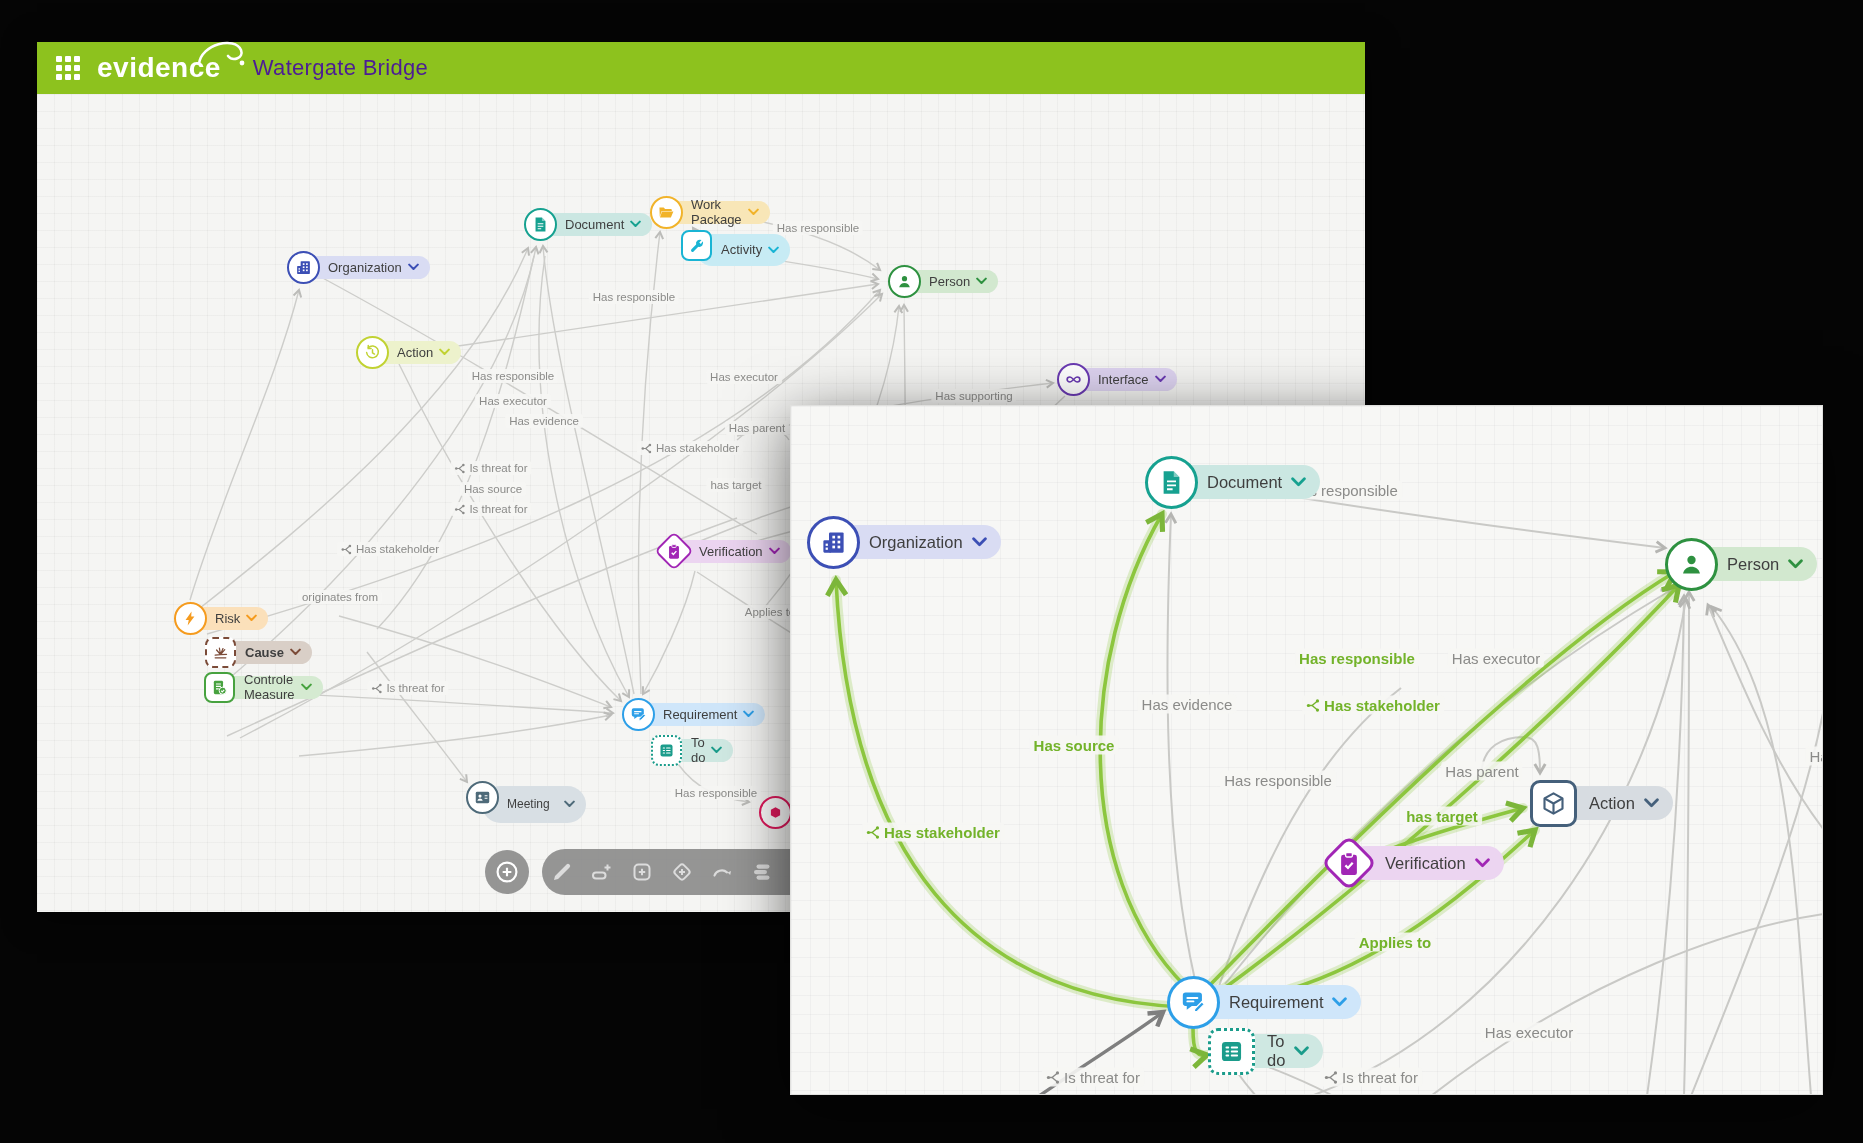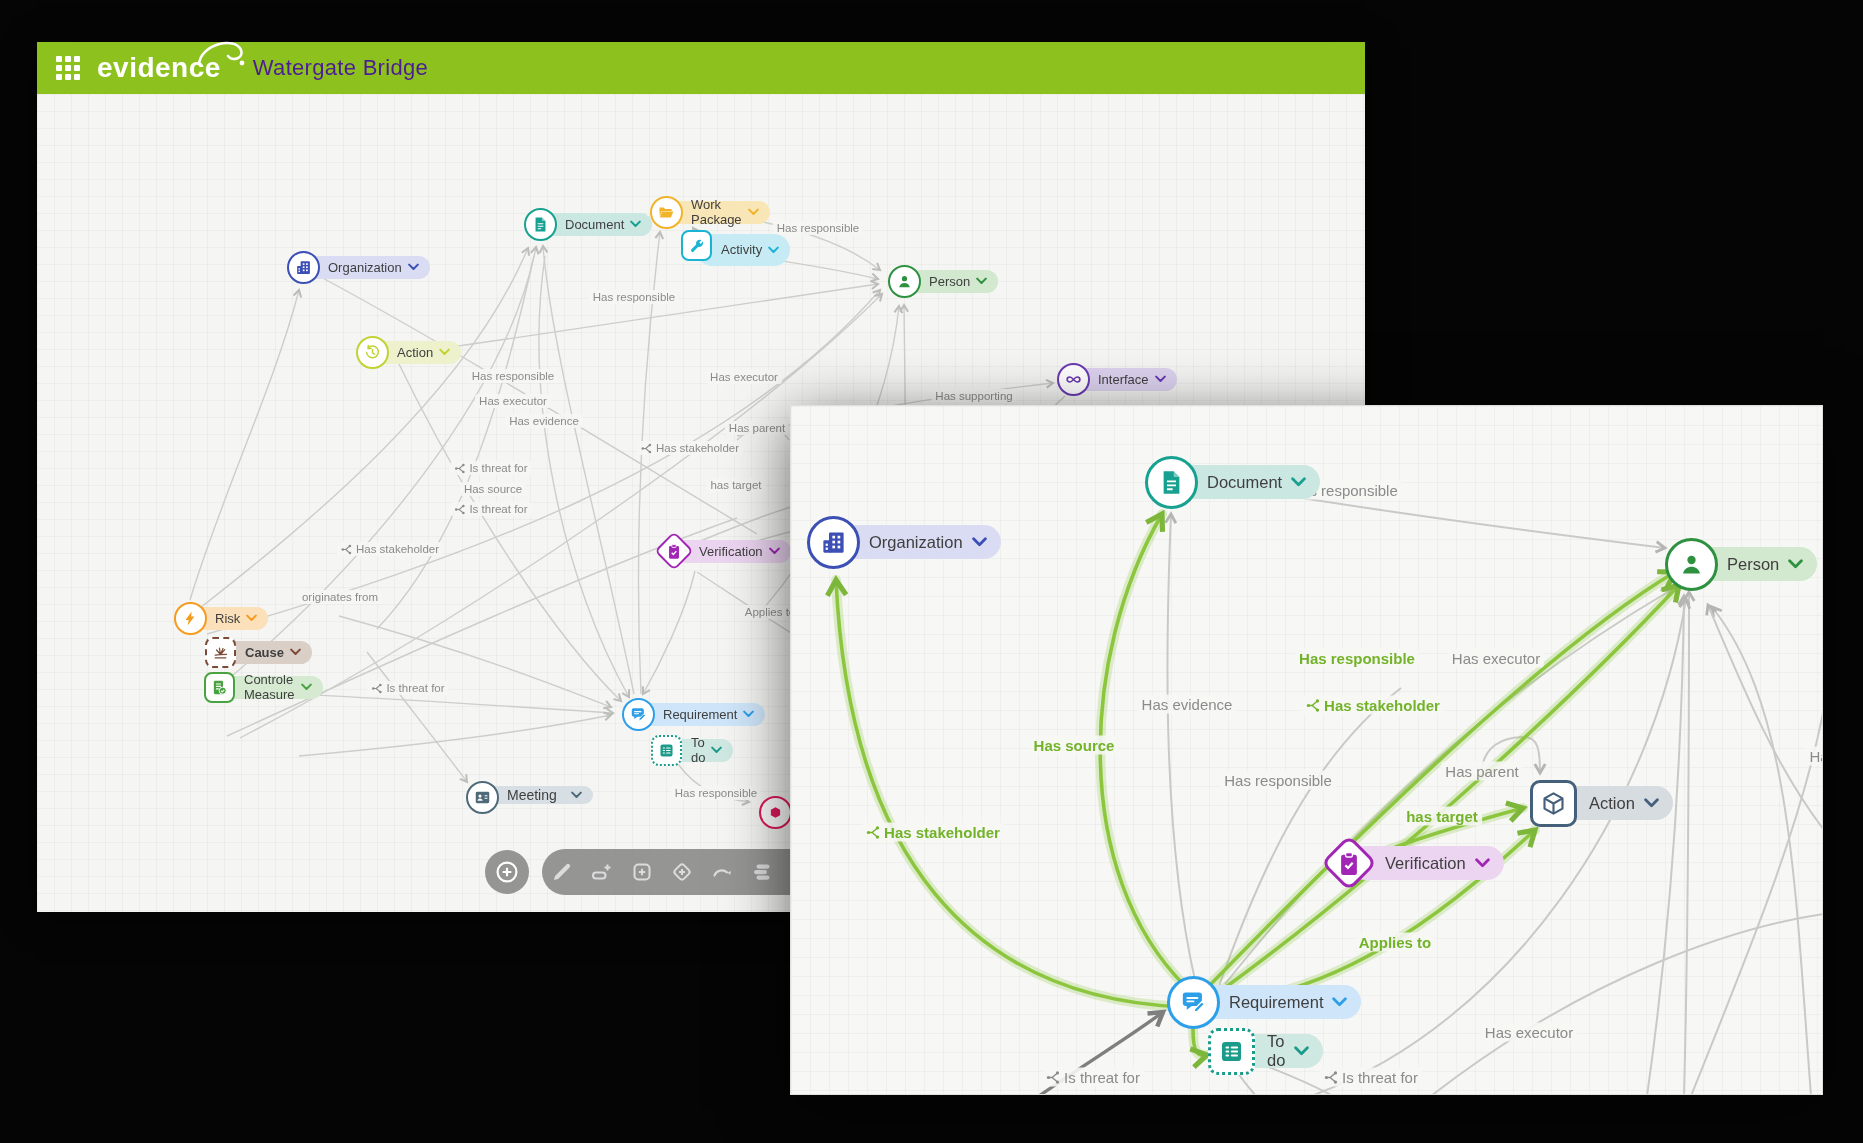--- a/index.html
+++ b/index.html
@@ -498,21 +498,21 @@
             <svg viewBox="0 0 24 24" style="width: 100%; height: 100%;">
               <rect x="3.5" y="3.5" width="17" height="17" rx="3" fill="currentColor"></rect>
               <g stroke="#fff" stroke-width="1.7" stroke-linecap="round">
                 <path d="M7.5 8.5h1.6M7.5 12h1.6M7.5 15.5h1.6M12.2 8.5h4.8M12.2 12h4.8M12.2 15.5h4.8"></path>
               </g>
             </svg>
           </span>
         </div>
       </div>
       <div class="node">
-        <div class="pill" style="left: 445px; top: 691.5px; height: 18px; background: rgb(216, 223, 228); padding: 0px 11px 0px 25px; font-size: 14px; gap: 14px;">
+        <div class="pill" style="left: 445px; top: 691.5px; height: 37px; background: rgb(216, 223, 228); padding: 0px 11px 0px 25px; font-size: 12px; gap: 14px;">
           <span>Meeting</span>
           <span style="display: inline-flex; width: 11px; height: 8px; color: rgb(78, 106, 121); flex: 0 0 auto;">
             <svg viewBox="0 0 14 9" fill="none" stroke="currentColor" stroke-width="2.6" stroke-linecap="round" stroke-linejoin="round" style="width: 100%; height: 100%;">
               <path d="M1.5 1.5 7 7l5.5-5.5"></path>
             </svg>
           </span>
         </div>
         <div class="shape" style="border-radius: 50%; border: 2.5px solid rgb(78, 106, 121); width: 33px; height: 33px; left: 428.5px; top: 686.5px;">
           <span style="display: inline-flex; width: 17px; height: 17px; color: rgb(78, 106, 121); flex: 0 0 auto;">
             <svg viewBox="0 0 24 24" style="width: 100%; height: 100%;">

